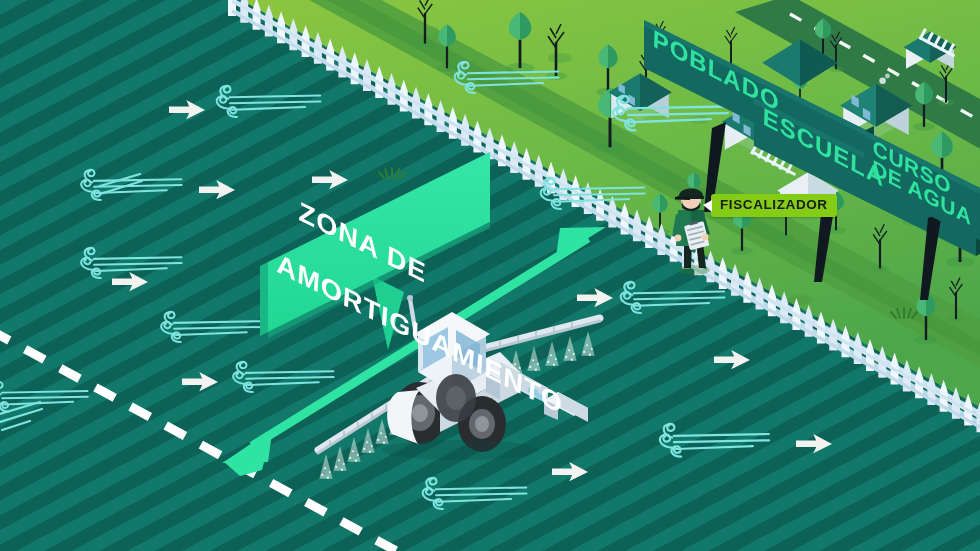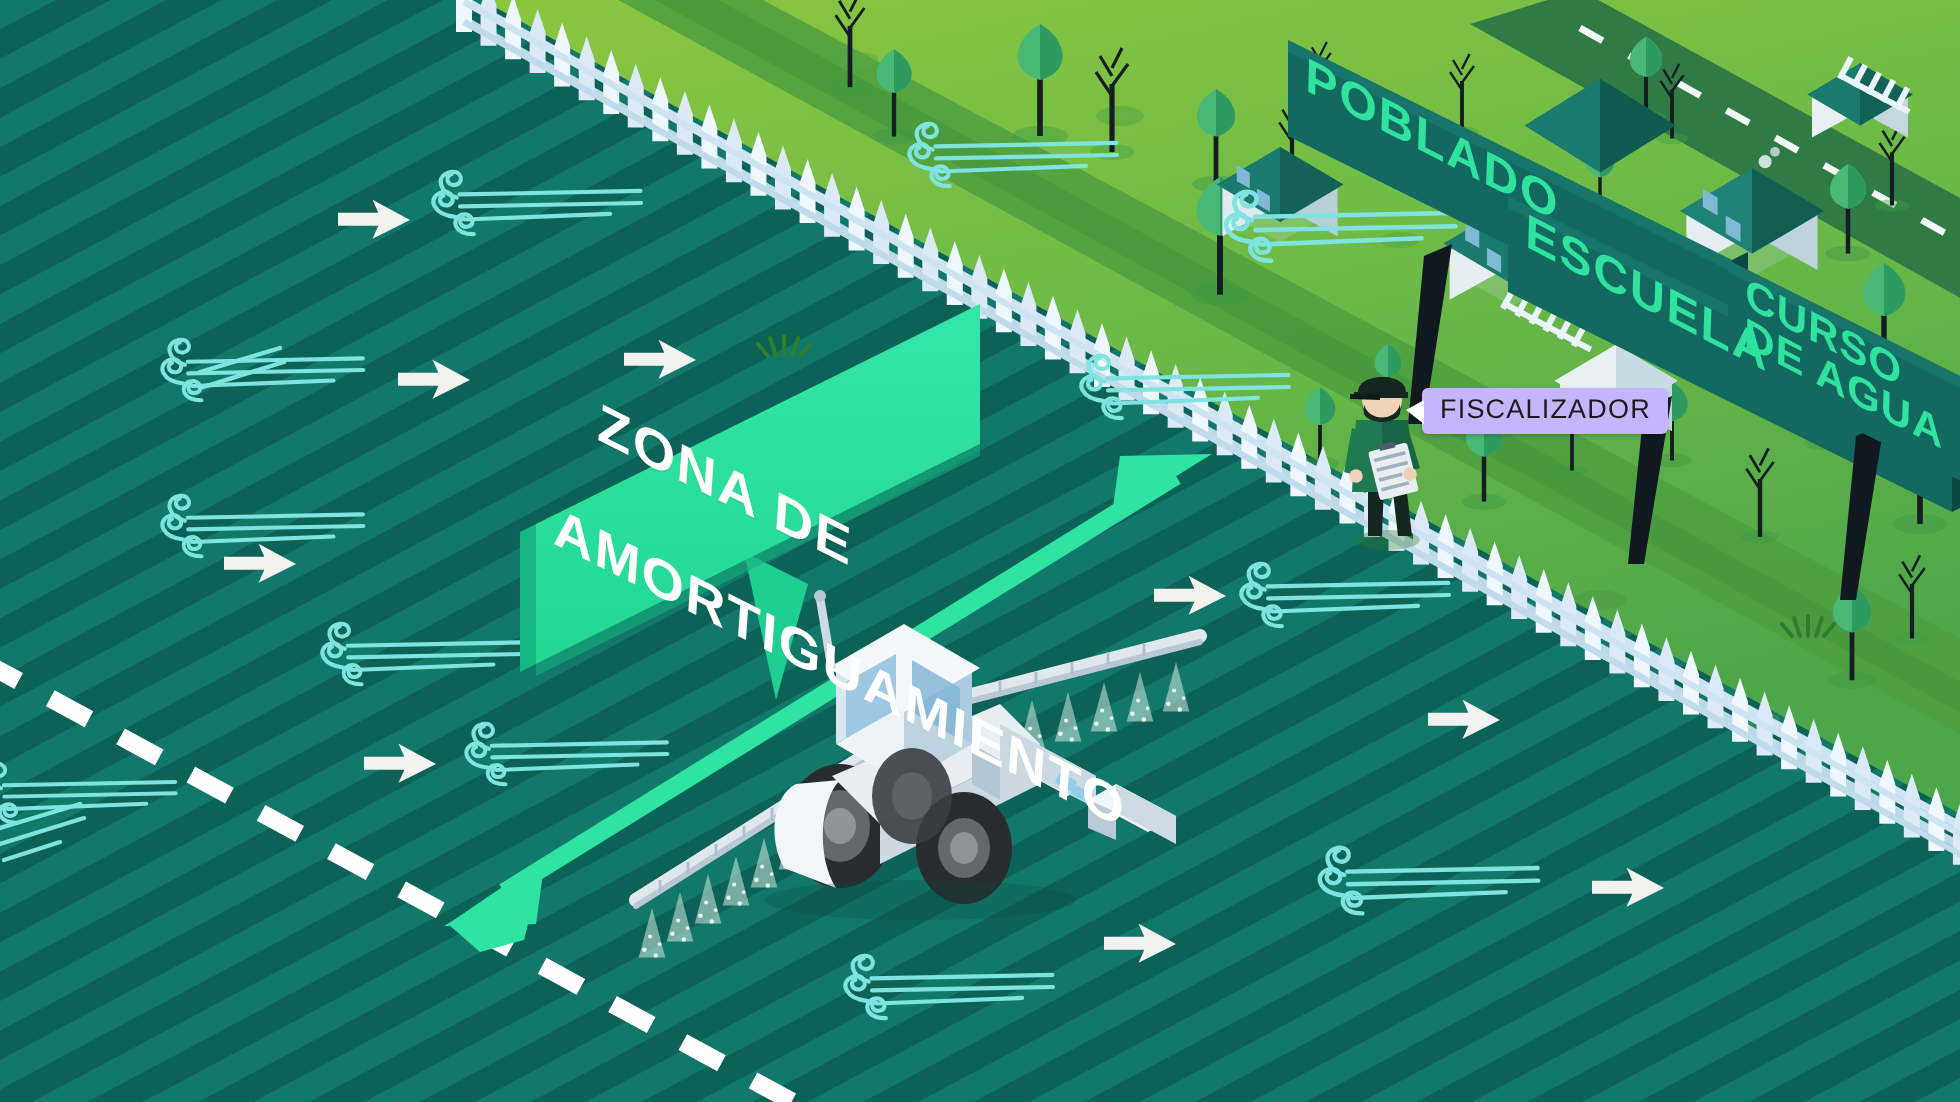--- a/index.html
+++ b/index.html
@@ -72,24 +72,24 @@
     font-size: 21px;
     letter-spacing: 0.5px;
     transform: matrix(1, 0.52, -0.03, 1, 0, 0);
     transform-origin: left top;
   }
 
   
   #fisc-callout {
     position: absolute;
     left: 711px; top: 194px;
-    background: #c4b5fd;
+    background: #84cc16;
     color: #1b1b1b;
     font-family: "Liberation Sans", sans-serif;
-    font-weight: normal;
+    font-weight: bold;
     font-size: 13.5px;
     letter-spacing: 0.6px;
     padding: 4px 9px 5px 9px;
     border-radius: 3px;
     line-height: 1;
     box-shadow: 0 1px 2px rgba(0,0,0,0.18);
   }
   #fisc-callout::before {
     content: "";
     position: absolute;

